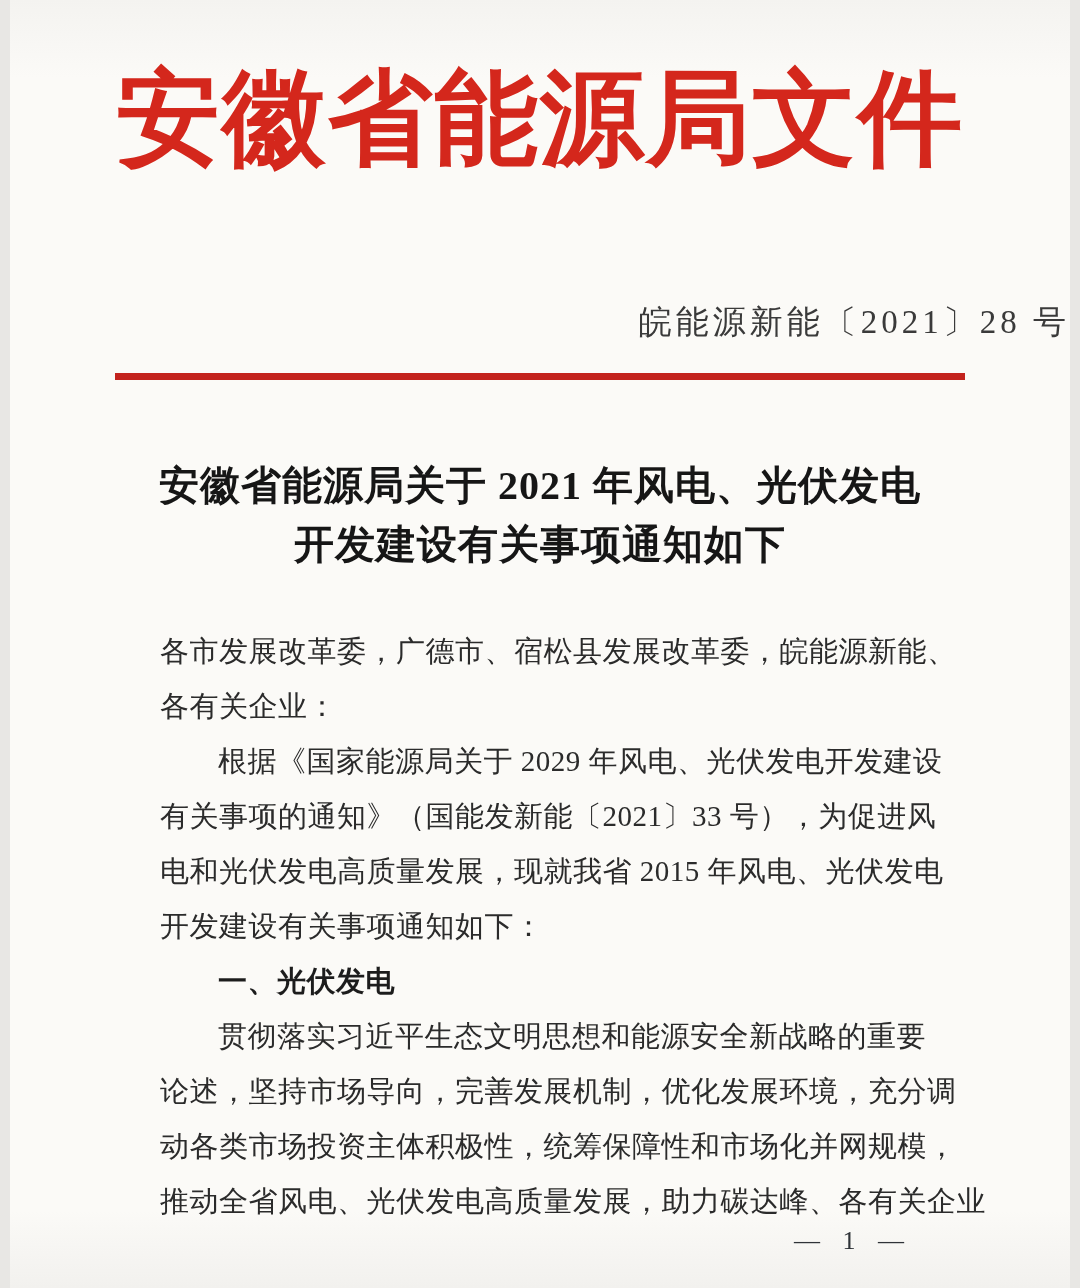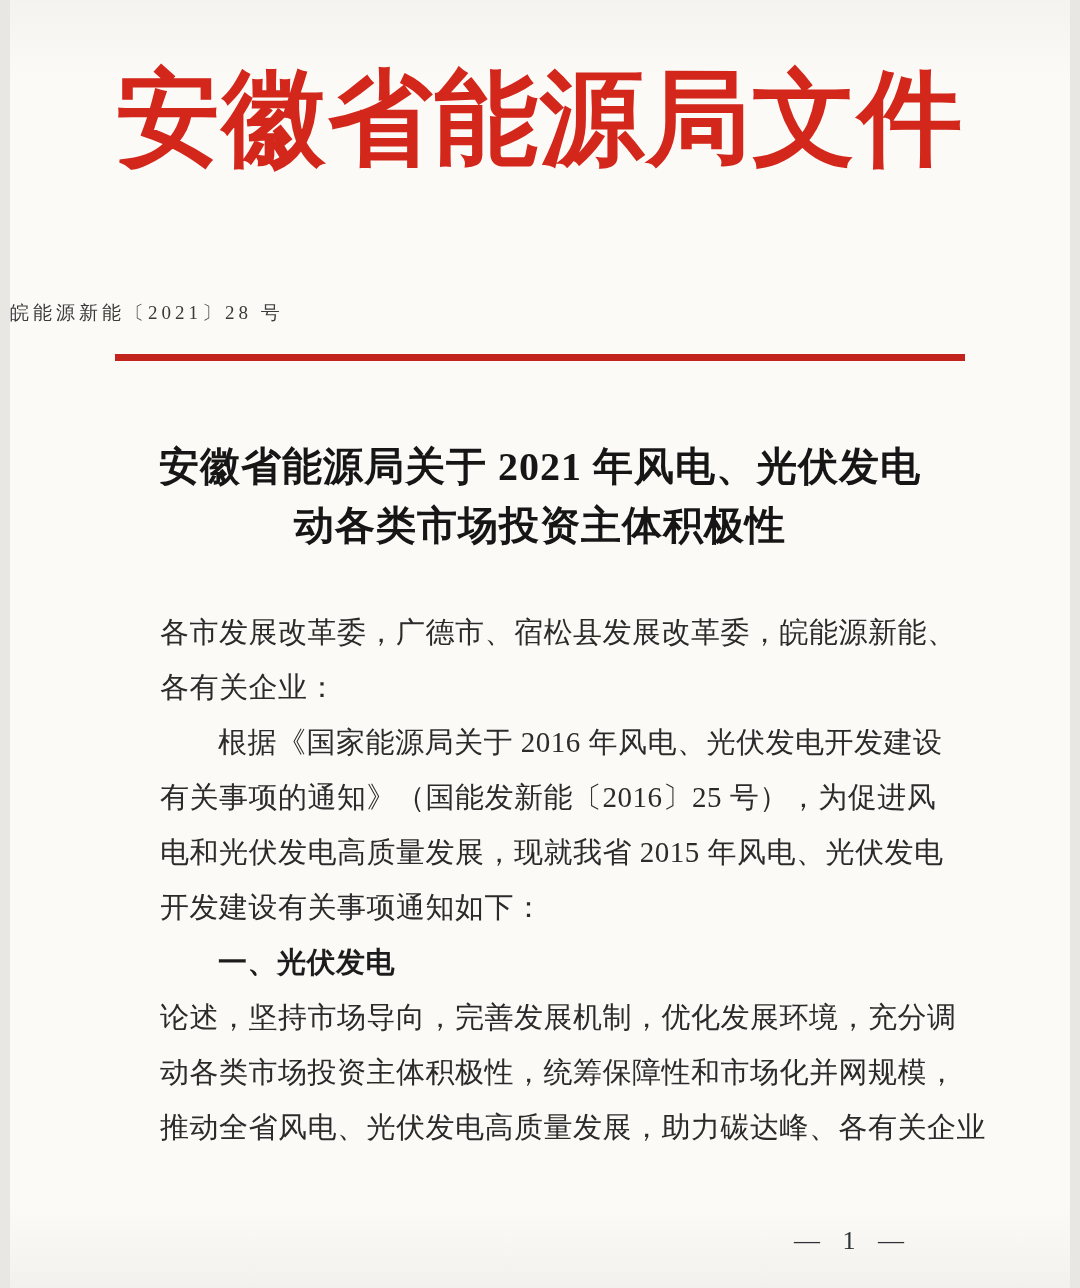--- a/index.html
+++ b/index.html
@@ -18,22 +18,22 @@
     text-align: center;
     font-size: 104px;
     font-weight: bold;
     color: #d4271c;
     letter-spacing: 2px;
     line-height: 158px;
     white-space: nowrap;
   }
   .doc-number {
     margin-top: 102px;
-    text-align: left;
-    font-size: 19px;
+    text-align: right;
+    font-size: 33px;
     color: #3a3a3a;
     letter-spacing: 4px;
   }
   .red-rule {
     width: 850px;
     height: 7px;
     background: #c3231d;
     margin: 28px auto 0 auto;
   }
   .doc-title {
@@ -75,35 +75,36 @@
 <div class="page">
 
   <div class="letterhead">安徽省能源局文件</div>
 
   <div class="doc-number">皖能源新能〔2021〕28 号</div>
 
   <div class="red-rule"></div>
 
   <div class="doc-title">
     <div class="body-line">安徽省能源局关于 2021 年风电、光伏发电</div>
-    <div class="body-line">动各类市场投资主体积极性</div>
+    <div class="body-line">开发建设有关事项通知如下</div>
   </div>
 
   <div class="body-text">
 
     <div class="body-line">各市发展改革委，广德市、宿松县发展改革委，皖能源新能、</div>
     <div class="body-line">各有关企业：</div>
 
-    <div class="body-line indent">根据《国家能源局关于 2016 年风电、光伏发电开发建设</div>
-    <div class="body-line">有关事项的通知》（国能发新能〔2016〕25 号），为促进风</div>
+    <div class="body-line indent">根据《国家能源局关于 2029 年风电、光伏发电开发建设</div>
+    <div class="body-line">有关事项的通知》（国能发新能〔2021〕33 号），为促进风</div>
     <div class="body-line">电和光伏发电高质量发展，现就我省 2015 年风电、光伏发电</div>
     <div class="body-line">开发建设有关事项通知如下：</div>
 
     <div class="body-line indent section-heading">一、光伏发电</div>
 
+    <div class="body-line indent">贯彻落实习近平生态文明思想和能源安全新战略的重要</div>
     <div class="body-line">论述，坚持市场导向，完善发展机制，优化发展环境，充分调</div>
     <div class="body-line">动各类市场投资主体积极性，统筹保障性和市场化并网规模，</div>
     <div class="body-line">推动全省风电、光伏发电高质量发展，助力碳达峰、各有关企业</div>
 
   </div>
 
   <div class="page-number">— 1 —</div>
 
 </div>
 

